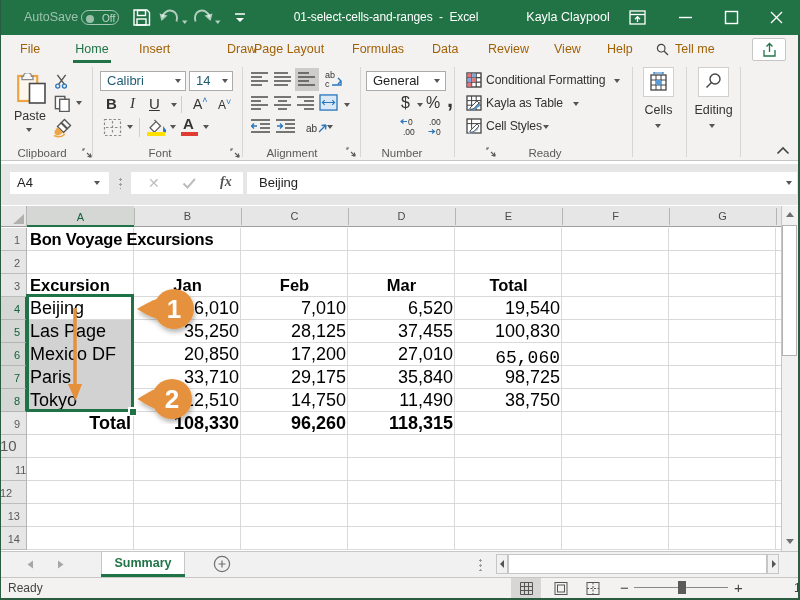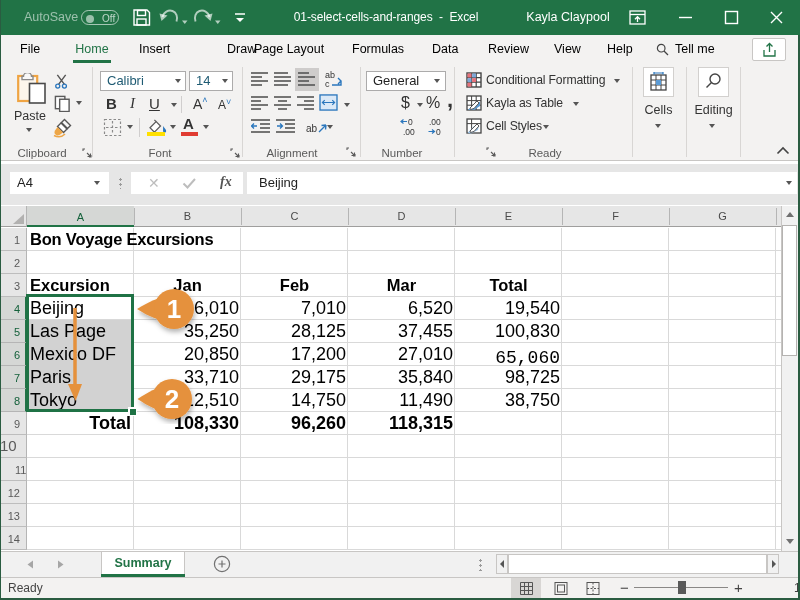--- a/index.html
+++ b/index.html
@@ -4,21 +4,21 @@
 <style>
   * { margin:0; padding:0; box-sizing:border-box; }
   html,body { width:800px; height:600px; overflow:hidden; font-family:"Liberation Sans", sans-serif; }
   .abs { position:absolute; }
   #win { position:relative; width:800px; height:600px; background:#fff; }
   
   #titlebar { position:absolute; left:0; top:0; width:800px; height:35px; background:#217346; }
   .tb-txt { position:absolute; color:#fff; font-size:13px; line-height:35px; white-space:nowrap; }
   
   #tabrow { position:absolute; left:0; top:35px; width:800px; height:28px; background:#f3f2f1; }
-  .rtab { position:absolute; top:0; height:28px; line-height:28px; font-size:12.5px; color:#000000; white-space:nowrap; }
+  .rtab { position:absolute; top:0; height:28px; line-height:28px; font-size:12.5px; color:#a16207; white-space:nowrap; }
   
   #ribbon { position:absolute; left:0; top:63px; width:800px; height:98px; background:#f3f2f1; border-bottom:1px solid #c8c6c4; }
   .gsep { position:absolute; top:4px; height:90px; width:1px; background:#d8d6d4; }
   .glabel { position:absolute; top:84px; font-size:11.5px; color:#5a5a5a; white-space:nowrap; transform:translateX(-50%); }
   .launcher { position:absolute; width:10px; height:10px; }
   .combo { position:absolute; background:#fff; border:1px solid #acabab; font-size:13px; color:#222; }
   .cdn { position:absolute; width:0; height:0; border-left:3.5px solid transparent; border-right:3.5px solid transparent; border-top:4px solid #555; }
   
   #fbar { position:absolute; left:0; top:164px; width:800px; height:41px; background:#e6e6e6; }
   .wbox { position:absolute; background:#fff; }
@@ -361,21 +361,21 @@
 <div class="abs" style="left:0; top:251px; width:27px; height:23px; border-right:1px solid #b5b5b5; border-bottom:1px solid #bdbdbd; text-align:right; line-height:22px;"><span style="font-size:11px; color:#5a5a5a; margin-right:6px;">2</span></div>
 <div class="abs" style="left:0; top:274px; width:27px; height:23px; border-right:1px solid #b5b5b5; border-bottom:1px solid #bdbdbd; text-align:right; line-height:22px;"><span style="font-size:11px; color:#5a5a5a; margin-right:6px;">3</span></div>
 <div class="abs" style="left:0; top:297px; width:27px; height:23px; background:#d5d7d5; border-right:2px solid #217346; border-bottom:1px solid #b5b5b5; text-align:right; line-height:22px;"><span style="font-size:11px; color:#14613b; margin-right:5px;">4</span></div>
 <div class="abs" style="left:0; top:320px; width:27px; height:23px; background:#d5d7d5; border-right:2px solid #217346; border-bottom:1px solid #b5b5b5; text-align:right; line-height:22px;"><span style="font-size:11px; color:#14613b; margin-right:5px;">5</span></div>
 <div class="abs" style="left:0; top:343px; width:27px; height:23px; background:#d5d7d5; border-right:2px solid #217346; border-bottom:1px solid #b5b5b5; text-align:right; line-height:22px;"><span style="font-size:11px; color:#14613b; margin-right:5px;">6</span></div>
 <div class="abs" style="left:0; top:366px; width:27px; height:23px; background:#d5d7d5; border-right:2px solid #217346; border-bottom:1px solid #b5b5b5; text-align:right; line-height:22px;"><span style="font-size:11px; color:#14613b; margin-right:5px;">7</span></div>
 <div class="abs" style="left:0; top:389px; width:27px; height:23px; background:#d5d7d5; border-right:2px solid #217346; border-bottom:1px solid #b5b5b5; text-align:right; line-height:22px;"><span style="font-size:11px; color:#14613b; margin-right:5px;">8</span></div>
 <div class="abs" style="left:0; top:412px; width:27px; height:23px; border-right:1px solid #b5b5b5; border-bottom:1px solid #bdbdbd; text-align:right; line-height:22px;"><span style="font-size:11px; color:#5a5a5a; margin-right:6px;">9</span></div>
 <div class="abs" style="left:0; top:435px; width:27px; height:23px; border-right:1px solid #b5b5b5; border-bottom:1px solid #bdbdbd; text-align:right; line-height:22px;"><span style="font-size:15px; color:#5a5a5a; margin-right:20px;">10</span></div>
 <div class="abs" style="left:0; top:458px; width:27px; height:23px; border-right:1px solid #b5b5b5; border-bottom:1px solid #bdbdbd; text-align:right; line-height:22px;padding-left:15px;"><span style="font-size:11px; color:#5a5a5a; margin-right:6px;">11</span></div>
-<div class="abs" style="left:0; top:481px; width:27px; height:23px; border-right:1px solid #b5b5b5; border-bottom:1px solid #bdbdbd; text-align:right; line-height:22px;"><span style="font-size:11px; color:#5a5a5a; margin-right:6px;">12</span></div>
+<div class="abs" style="left:0; top:481px; width:27px; height:23px; border-right:1px solid #b5b5b5; border-bottom:1px solid #bdbdbd; line-height:22px;"><span style="font-size:11px; color:#5a5a5a; margin-right:6px;">12</span></div>
 <div class="abs" style="left:0; top:504px; width:27px; height:23px; border-right:1px solid #b5b5b5; border-bottom:1px solid #bdbdbd; text-align:right; line-height:22px;"><span style="font-size:11px; color:#5a5a5a; margin-right:6px;">13</span></div>
 <div class="abs" style="left:0; top:527px; width:27px; height:23px; border-right:1px solid #b5b5b5; border-bottom:1px solid #bdbdbd; text-align:right; line-height:22px;"><span style="font-size:11px; color:#5a5a5a; margin-right:6px;">14</span></div>
 
 <div class="abs" style="left:27px; top:228px; width:754px; height:322px;
   background-image:
     repeating-linear-gradient(to bottom, transparent 0px, transparent 22px, #d9d9d9 22px, #d9d9d9 23px),
     repeating-linear-gradient(to right, transparent 0px, transparent 106px, #d9d9d9 106px, #d9d9d9 107px);">
 </div>
 <div class="abs" style="left:134px; top:228px; width:1px; height:22px; background:#fff;"></div>
 

